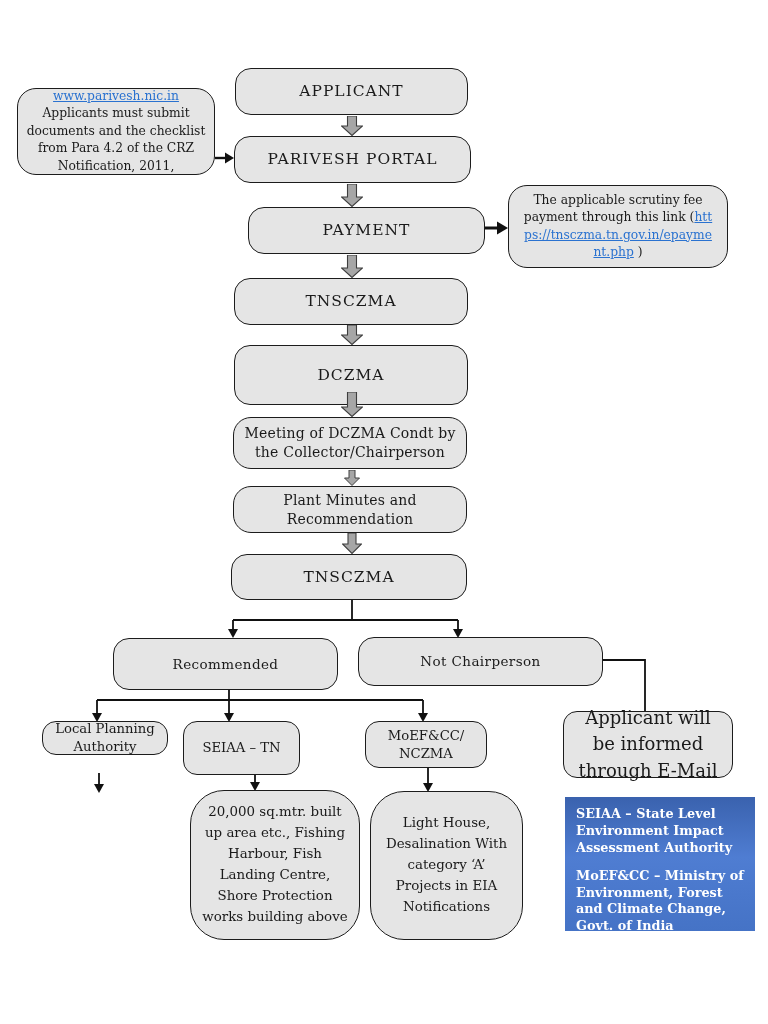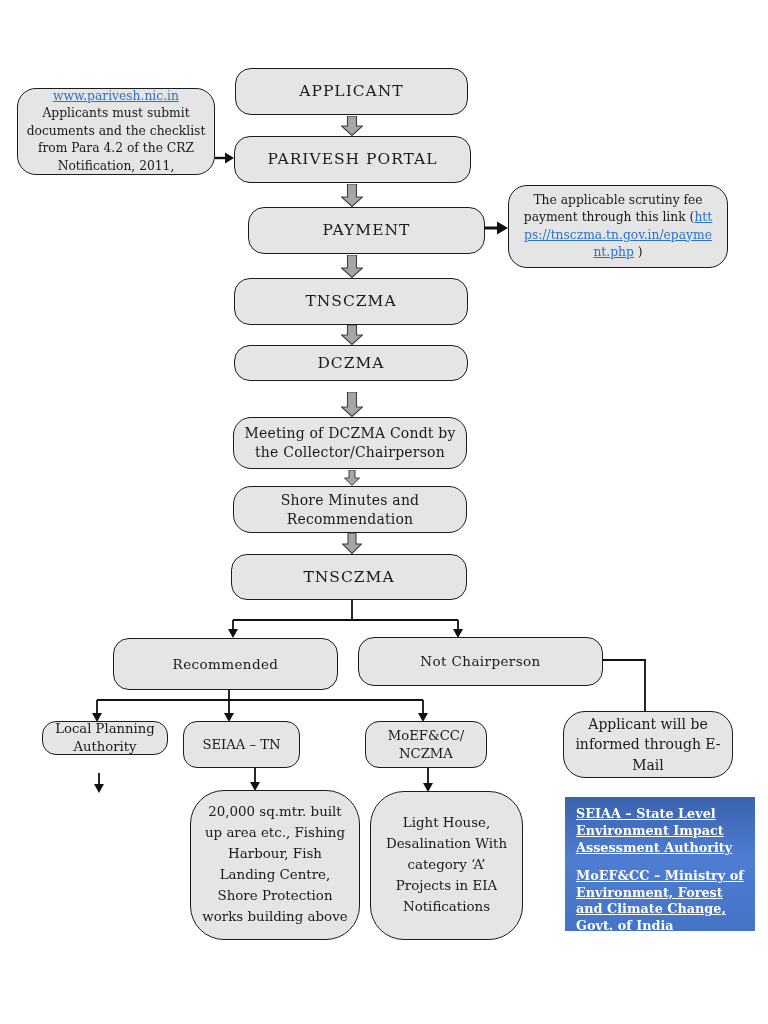--- a/index.html
+++ b/index.html
@@ -8,28 +8,28 @@
   #connectors{position:absolute;left:0;top:0;z-index:1;}
   .node{position:absolute;box-sizing:border-box;border:1.7px solid #1c1c1c;border-radius:16px;
         background:#e5e5e5;display:flex;flex-direction:column;align-items:center;justify-content:center;
         text-align:center;z-index:2;line-height:1.35;}
   .flow-label{font-size:15.5px;letter-spacing:1px;}
   .mid-label{font-size:14px;letter-spacing:.2px;}
   .note{font-size:12.3px;line-height:1.42;border-radius:19px;padding:6px 8px;}
   .decision{font-size:13.5px;letter-spacing:.4px;}
   .small-box{font-size:13.2px;border-radius:14px;padding:4px 6px;}
   .detail-box{font-size:13.4px;line-height:1.56;border-radius:34px;padding:8px 10px;}
-  .email-box{font-size:14px;line-height:1.45;border-radius:22px;padding:6px 8px;}
+  .email-box{font-size:18px;line-height:1.45;border-radius:14px;padding:6px 8px;}
   a.lnk{color:#2a72d0;text-decoration:underline;cursor:pointer;}
   .fee-link{word-break:break-all;}
   .blk-arrow{position:absolute;z-index:3;}
   #legend{position:absolute;left:565px;top:797px;width:190px;height:134px;box-sizing:border-box;
           background:linear-gradient(180deg,#3a62ae 0%,#4f7dd2 45%,#4573c6 100%);
           color:#ffffff;font-weight:bold;font-size:12.8px;line-height:1.32;
-          padding:9px 11px;z-index:2;text-decoration:underline;}
+          padding:9px 11px;z-index:2;}
   #legend .para{margin:0 0 11px 0;}
   #legend .para:last-child{margin:0;}
 </style>
 </head>
 <body>
 
 <div id="page">
 
   <svg id="connectors" width="768" height="1024">
 
@@ -89,30 +89,30 @@
   </div>
 
   <div class="node flow-label" style="left:248px;top:207px;width:237px;height:47px">
     <span>PAYMENT</span>
   </div>
 
   <div class="node flow-label" style="left:234px;top:278px;width:234px;height:47px">
     <span>TNSCZMA</span>
   </div>
 
-  <div class="node flow-label" style="left:234px;top:345px;width:234px;height:36px">
+  <div class="node flow-label" style="left:234px;top:345px;width:234px;height:60px">
     <span>DCZMA</span>
   </div>
 
   <div class="node mid-label" style="left:233px;top:417px;width:234px;height:52px;border-radius:18px;padding:2px 10px">
     <span>Meeting of DCZMA Condt by the Collector/Chairperson</span>
   </div>
 
   <div class="node mid-label" style="left:233px;top:486px;width:234px;height:47px;border-radius:18px;padding:2px 24px">
-    <span>Shore Minutes and Recommendation</span>
+    <span>Plant Minutes and Recommendation</span>
   </div>
 
   <div class="node flow-label" style="left:231px;top:554px;width:236px;height:46px">
     <span>TNSCZMA</span>
   </div>
 
   <div class="node note" style="left:17px;top:88px;width:198px;height:87px">
     <a class="lnk">www.parivesh.nic.in</a>
     <span>Applicants must submit documents and the checklist from Para 4.2 of the CRZ Notification, 2011,</span>
   </div>
@@ -131,21 +131,21 @@
   </div>
 
   <div class="node email-box" style="left:563px;top:711px;width:170px;height:67px">
     <span>Applicant will be informed through E-Mail</span>
   </div>
 
   <div class="node small-box" style="left:42px;top:721px;width:126px;height:34px">
     <span>Local Planning Authority</span>
   </div>
 
-  <div class="node small-box" style="left:183px;top:721px;width:117px;height:47px">
+  <div class="node small-box" style="left:183px;top:721px;width:117px;height:54px">
     <span>SEIAA – TN</span>
   </div>
 
   <div class="node small-box" style="left:365px;top:721px;width:122px;height:47px">
     <span>MoEF&amp;CC/ NCZMA</span>
   </div>
 
 
   <div class="node detail-box" style="left:190px;top:790px;width:170px;height:150px">
     <span>20,000 sq.mtr. built up area etc., Fishing Harbour, Fish Landing Centre, Shore Protection works building above</span>

